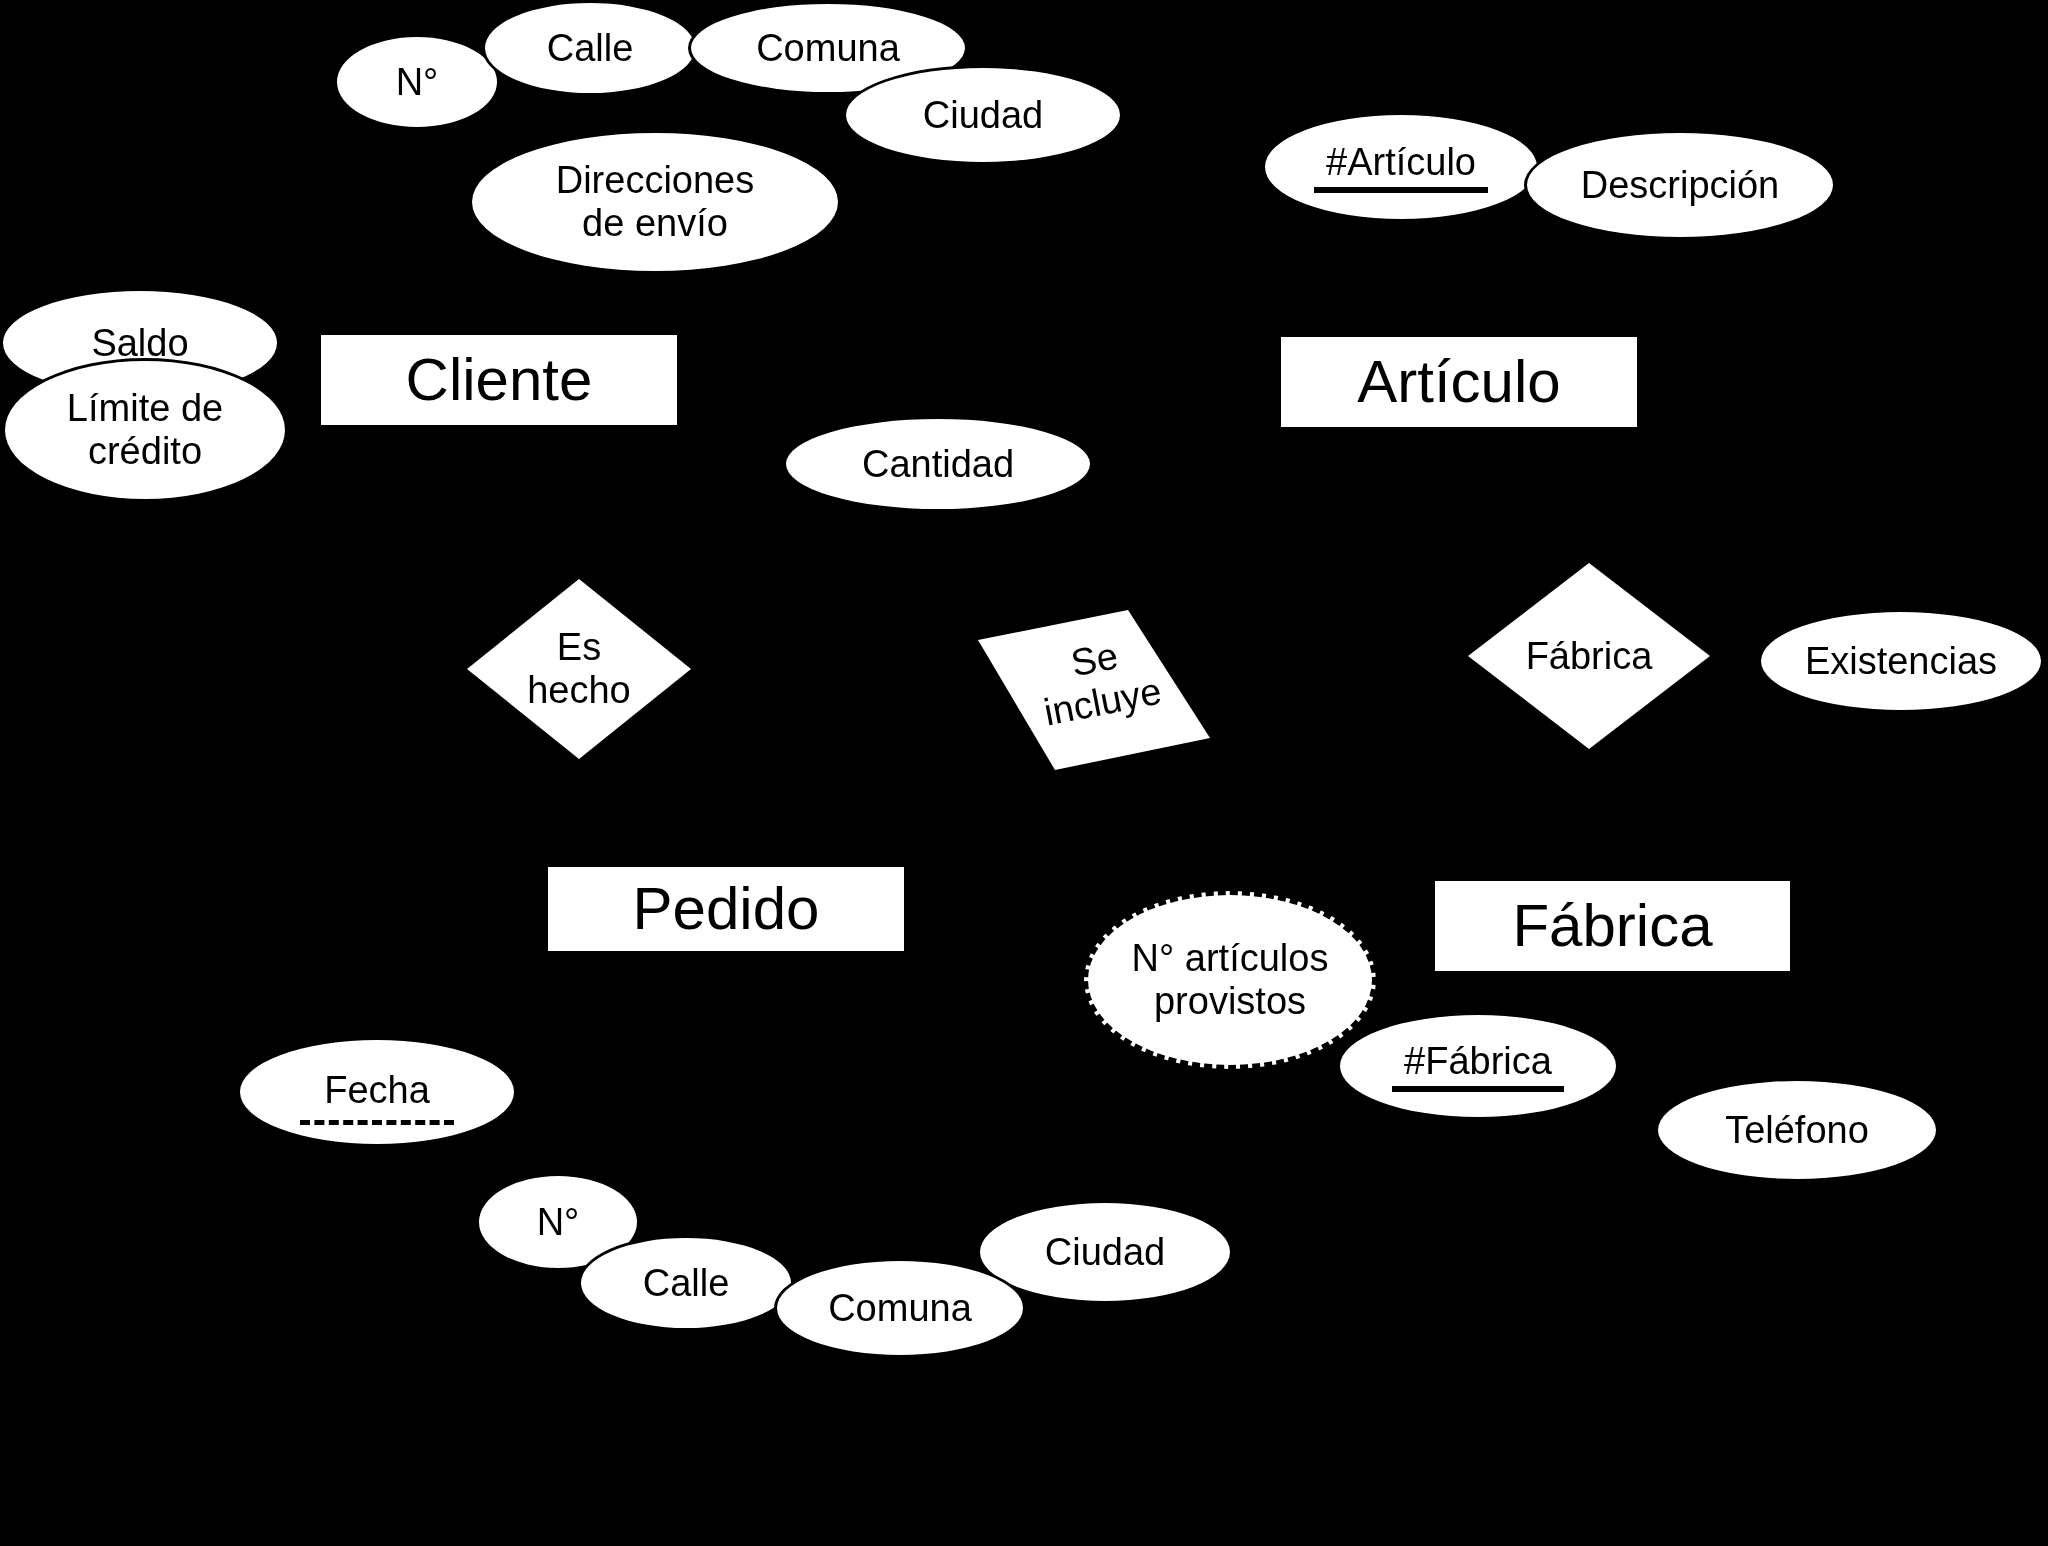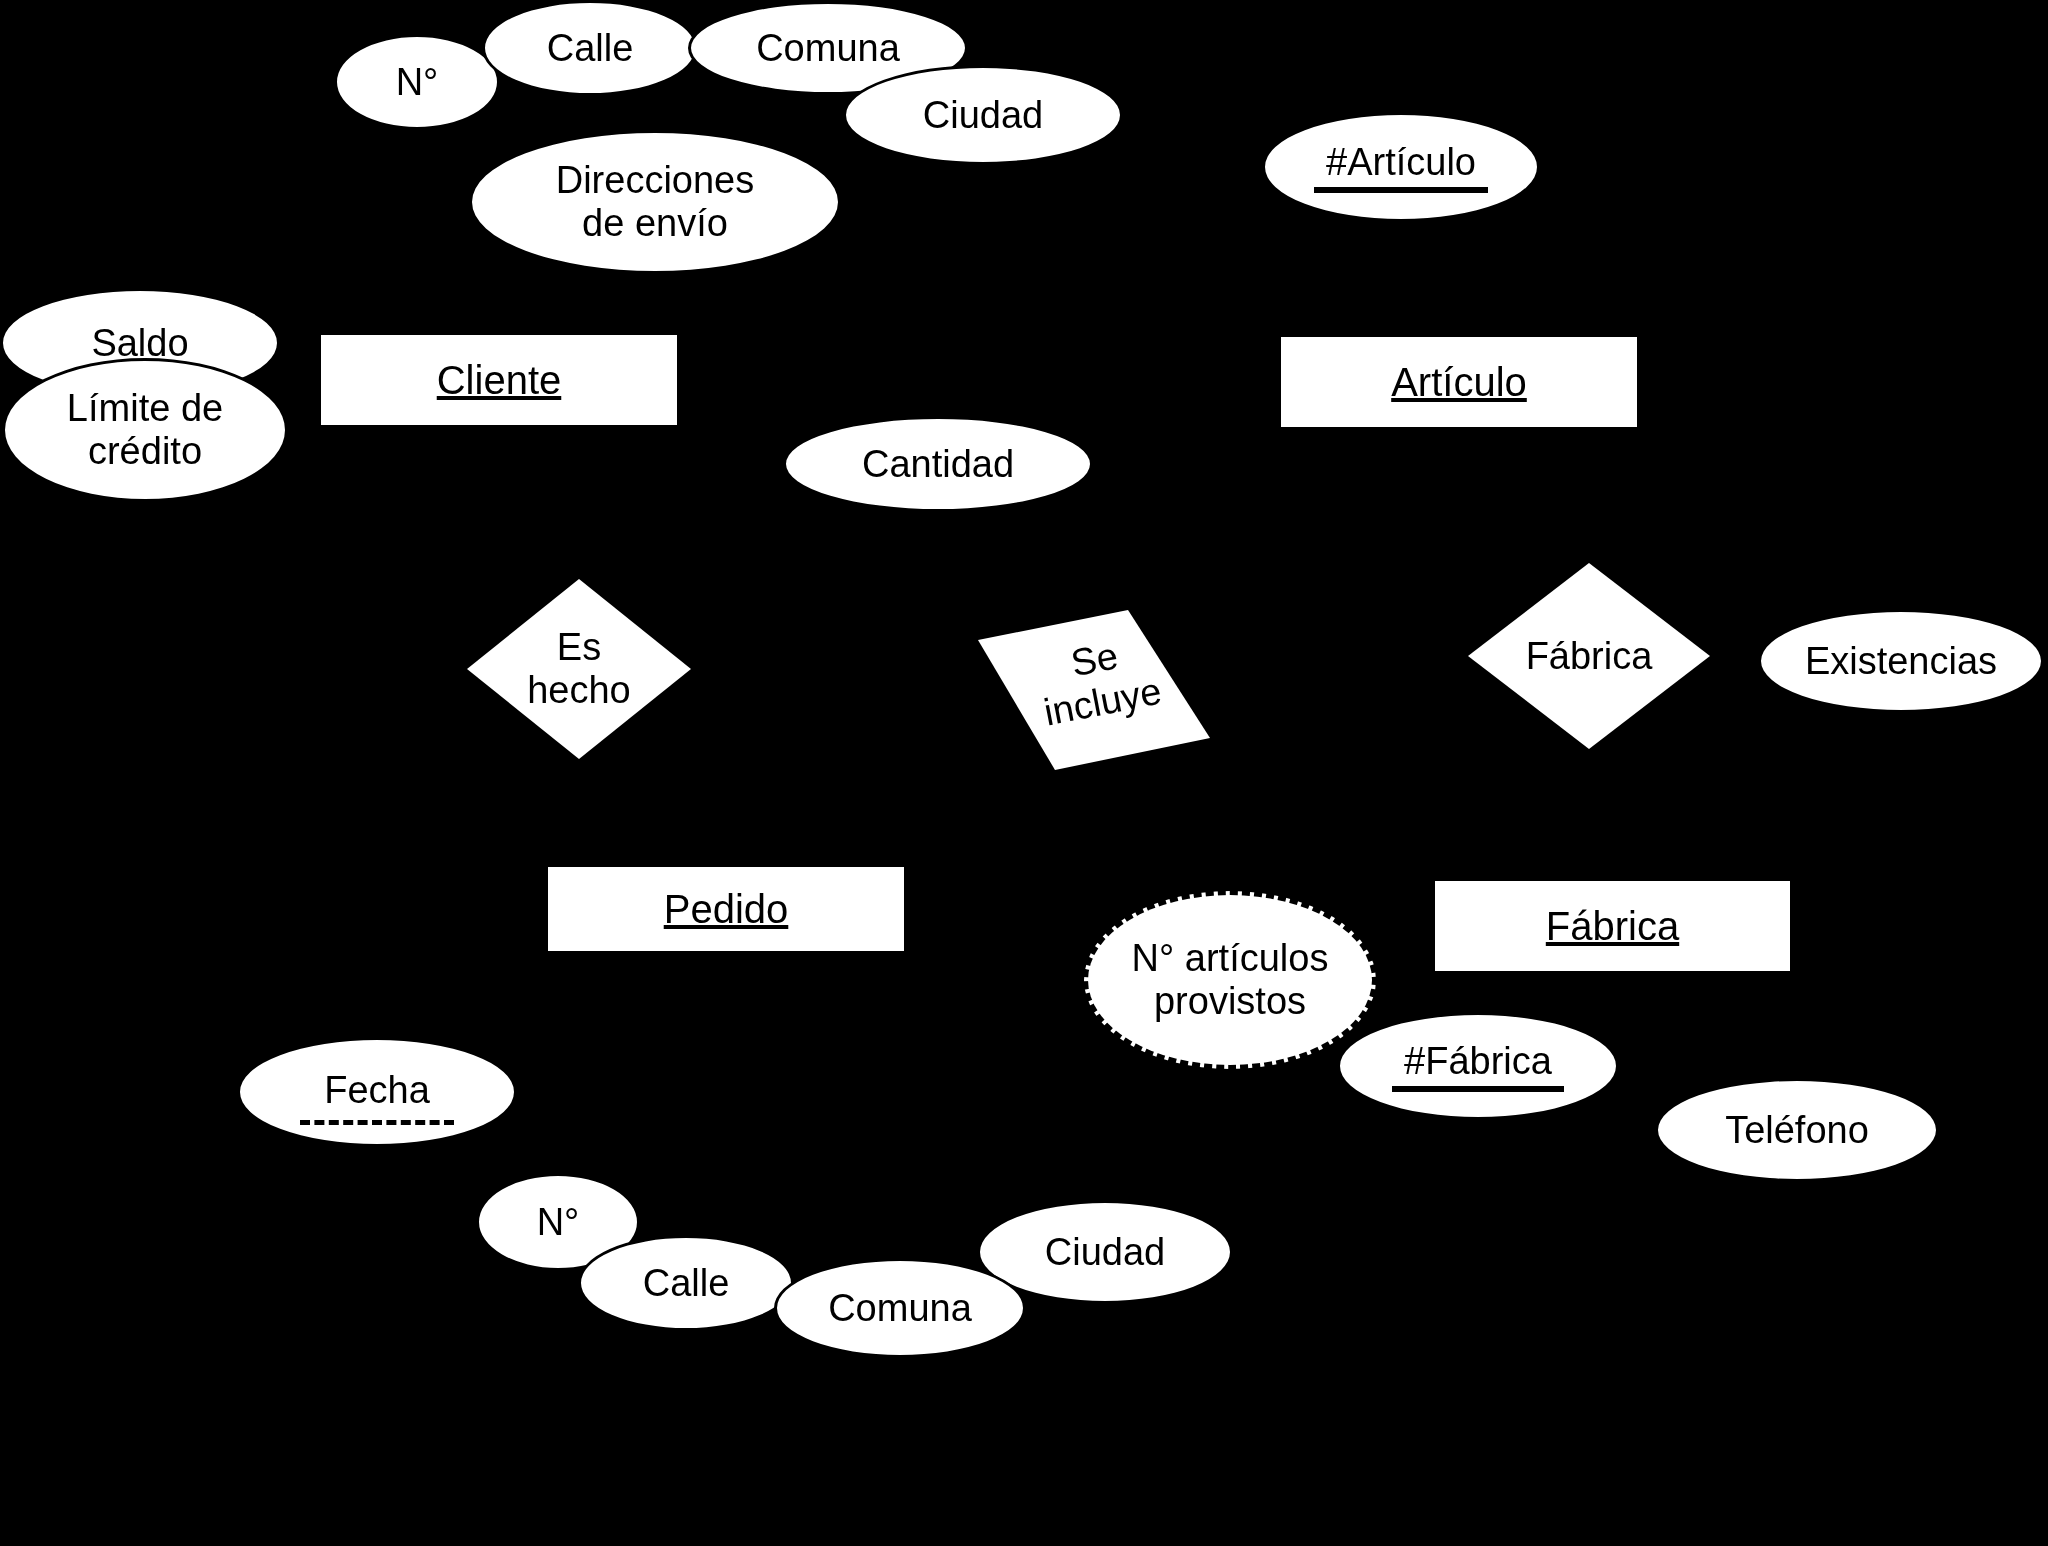--- a/index.html
+++ b/index.html
@@ -41,22 +41,21 @@
   .para {
     clip-path: polygon(0% 18.75%, 64.66% 0%, 100% 80%, 33.19% 100%);
   }
   .lbl {
     white-space: pre-line;
     line-height: 1.12;
     font-size: 38px;
     color: #000000;
   }
   .entity-lbl {
-    font-size: 40px;
-    text-decoration: underline;
+    font-size: 60px;
   }
   .u-solid {
     border-bottom: 6px solid #000000;
     padding: 0 12px 4px 12px;
   }
   .u-dashed {
     border-bottom: 5px dashed #000000;
     padding: 0 24px 8px 24px;
     margin-top: 10px;
   }
@@ -98,20 +97,23 @@
 
   <div class="node ellipse" style="left:2px; top:358px; width:286px; height:144px;">
     <span class="lbl">Límite de
 crédito</span>
   </div>
 
   <div class="node ellipse" style="left:1262px; top:112px; width:278px; height:110px;">
     <span class="lbl u-solid">#Artículo</span>
   </div>
 
+  <div class="node ellipse" style="left:1524px; top:130px; width:312px; height:110px;">
+    <span class="lbl">Descripción</span>
+  </div>
 
   <div class="node ellipse" style="left:1758px; top:609px; width:286px; height:104px;">
     <span class="lbl">Existencias</span>
   </div>
 
   <div class="node ellipse" style="left:783px; top:416px; width:310px; height:96px;">
     <span class="lbl">Cantidad</span>
   </div>
 
   <div class="node rect" style="left:318px; top:332px; width:362px; height:96px;">

